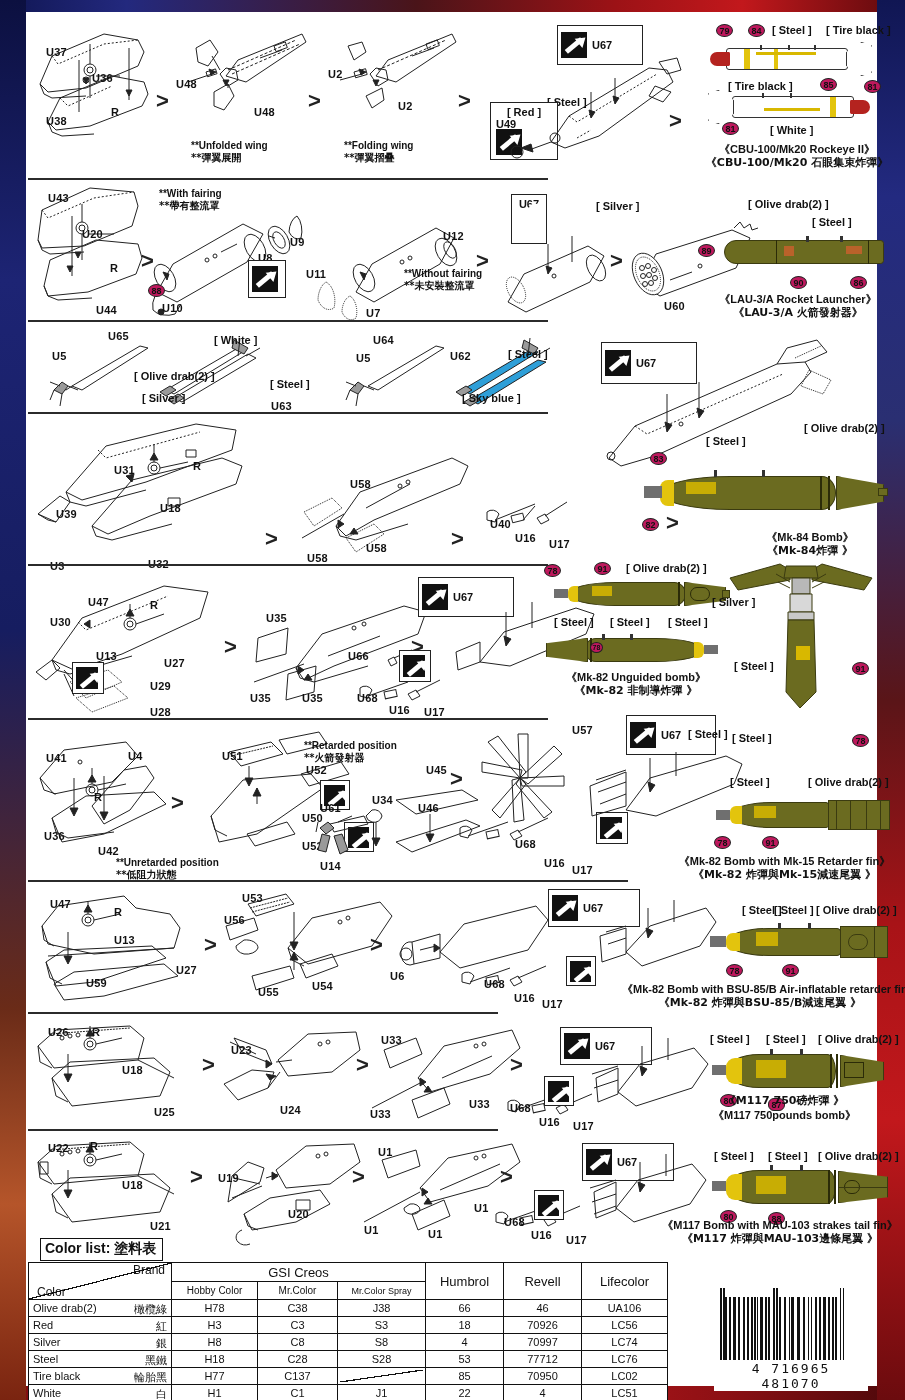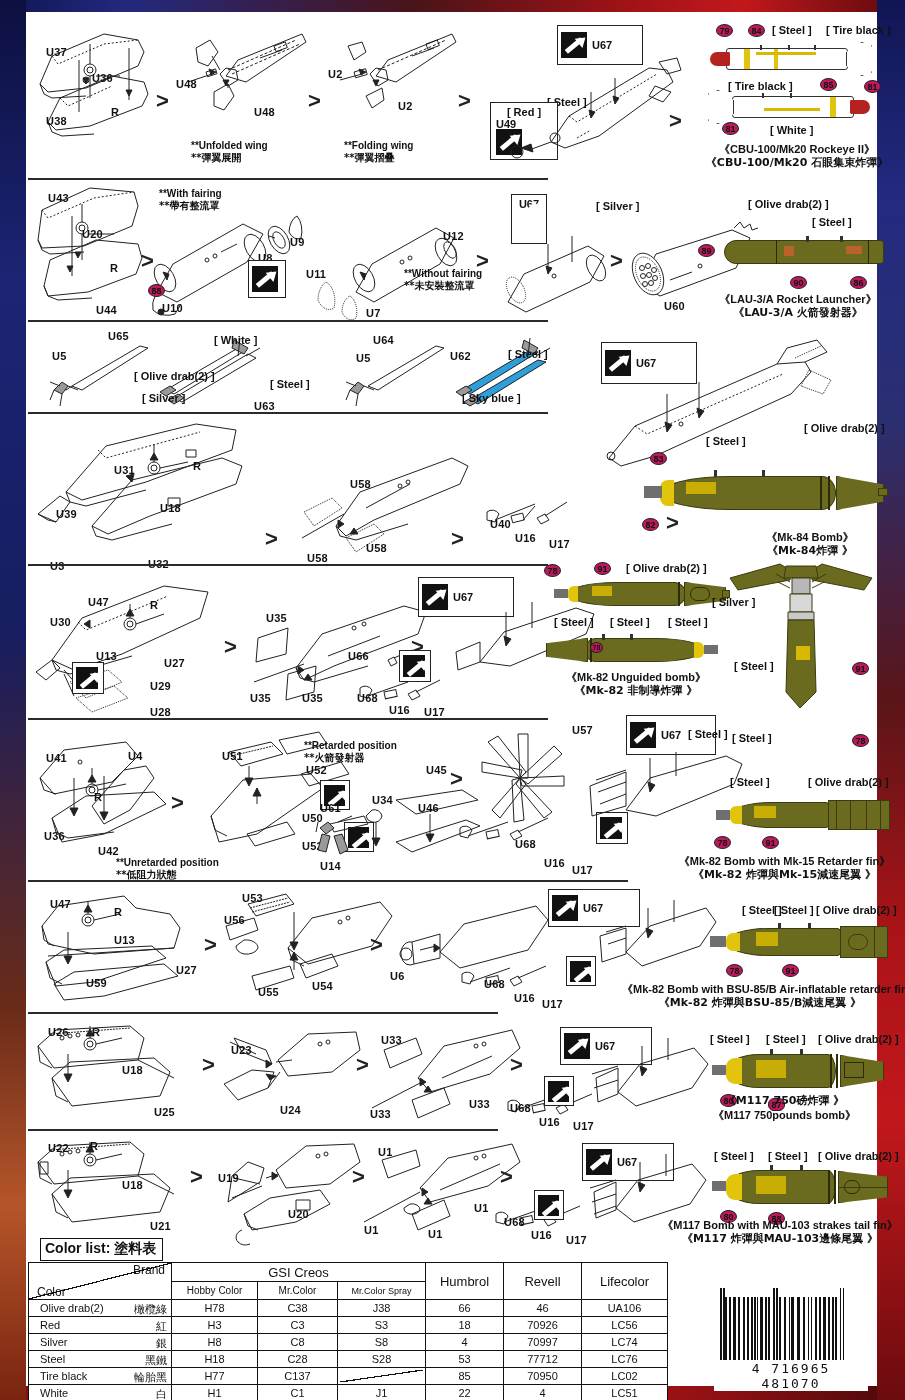--- a/index.html
+++ b/index.html
@@ -148,21 +148,21 @@
   }
   #colortable th, #colortable td {
     border: 1px solid #111;
     text-align: center;
     padding: 1px 3px;
     font-weight: normal;
     height: 17px;
   }
   #colortable th { font-weight: normal; }
   #colortable td.cname {
-    text-align: left; padding-left: 11px;
+    text-align: left; padding-left: 4px;
     position: relative; white-space: nowrap;
   }
   #colortable td.cname .zh {
     position: absolute; right: 4px;
     font-family: "DejaVu Sans", sans-serif;
   }
   .slashcell { position: relative; }
   .slashcell::after {
     content: ""; position: absolute; left: 2px; top: 2px;
     width: calc(100% - 4px); height: calc(100% - 4px);
@@ -520,21 +520,21 @@
           <path d="M192 4 l-2 18"></path>
             <path d="M198 22 l14 -8"></path>
         </svg>
       </div>
       <span class="lbl" style="left:82px; top:318px;">U65</span>
       <span class="lbl" style="left:26px; top:338px;">U5</span>
       <span class="paint" style="left:188px; top:322px;">[ White ]</span>
       <span class="paint" style="left:108px; top:358px;">[ Olive drab(2) ]</span>
       <span class="paint" style="left:116px; top:380px;">[ Silver ]</span>
       <span class="paint" style="left:244px; top:366px;">[ Steel ]</span>
-      <span class="lbl" style="left:228px; top:388px;">U63</span>
+      <span class="lbl" style="left:245px; top:388px;">U63</span>
 
       <div class="art" style="left:318px; top:322px;">
         <svg width="210" height="74" viewBox="0 0 210 74" fill="none" stroke="#222" stroke-width="1">
           <path d="M24 52 L92 12 L100 14 L34 56 Z" fill="#fff"></path>
           <path d="M6 56 l8 -8 l6 4 l-6 8 z" fill="#9a9a9a"></path>
           <path d="M6 56 l-4 10"></path>
             <path d="M14 60 l-2 12"></path>
             <path d="M20 52 l10 4"></path>
           <path d="M2 48 l10 4"></path>
           <path d="M118 56 L186 16 L194 18 L126 60 Z" fill="#2e9fd8"></path>

